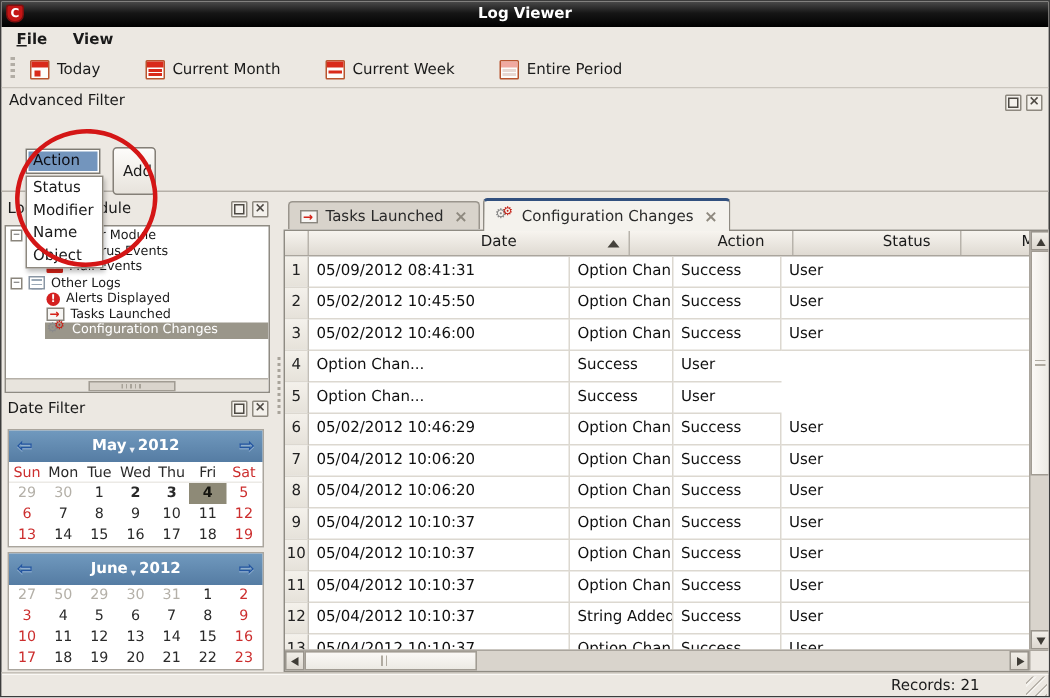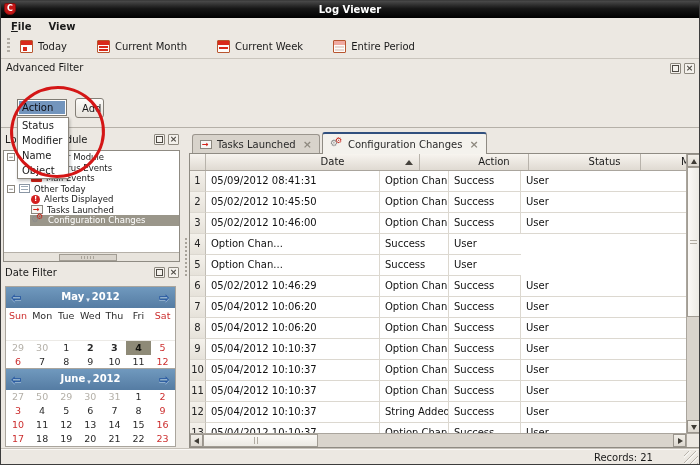--- a/index.html
+++ b/index.html
@@ -46,21 +46,21 @@
   .pctl-close::after{content:"\00d7";position:absolute;left:0;top:-1px;width:9px;text-align:center;
     font:bold 9px/11px "DejaVu Sans",sans-serif;color:#4e4a44;}
 
   
   .af{position:absolute;left:0;top:58px;width:100%;height:69px;background:#ece8e2;border-bottom:1px solid #b5b0a8;}
   .af .ptitle{position:absolute;left:5px;top:3px;}
   .af .pctls{position:absolute;right:4px;top:4px;}
   .combo{position:absolute;left:16px;top:40px;width:50px;height:17px;border:1px solid #7e7a72;background:#fff;
     padding:1px;}
   .combo .val{display:block;width:100%;height:100%;background:#7395bd;color:#0d0d14;padding:1px 3px;line-height:11px;}
-  .addbtn{position:absolute;left:74px;top:39px;width:29px;height:20px;border:1px solid #847f77;border-radius:3px;
+  .addbtn{position:absolute;left:74px;top:39px;width:29px;height:32px;border:1px solid #847f77;border-radius:3px;
     background:linear-gradient(180deg,#fdfcfa,#e7e3dc);font-family:inherit;font-size:10px;color:#1a1a1a;}
   .popup{position:absolute;left:16px;top:58px;width:52px;background:#fff;border:1px solid #8d887f;z-index:50;
     box-shadow:1px 2px 3px rgba(0,0,0,0.25);}
   .popup .opt{height:15px;line-height:15px;padding-left:4px;}
 
   
   .ellipse{position:absolute;left:9px;top:85px;width:95px;height:92px;border:3px solid #d41616;border-radius:50%;
     transform:rotate(-8deg);z-index:99;pointer-events:none;}
 
   
@@ -99,21 +99,21 @@
   .date-head .pctls{position:absolute;right:3px;top:3px;}
   .cal{position:absolute;left:4px;width:171px;background:#fff;border:1px solid #aaa59d;}
   .cal[data-month="0"]{top:158px;}
   .cal[data-month="1"]{top:240px;}
   .cal-header{height:21px;background:linear-gradient(180deg,#7099be,#557c a3);
     background:linear-gradient(180deg,#7099be,#557ca3);display:flex;align-items:center;justify-content:space-between;padding:0 5px;}
   .cal-arrow{color:#2456a0;font-size:13px;line-height:21px;font-weight:bold;text-shadow:0 1px 0 #9ebad6;}
   .cal-title{color:#fff;font-weight:bold;font-size:10px;}
   .cal-title .caret{color:#e8eef6;font-size:7px;vertical-align:-2px;margin:0 2px;}
   .cal-row{display:flex;height:14px;}
-  .cal-dow{height:33px;border-bottom:1px solid #eceae6;}
+  .cal-dow{height:14px;border-bottom:1px solid #eceae6;}
   .cal-cell{width:24.1px;text-align:center;line-height:14px;font-size:9.5px;color:#2a2a2a;}
   .cal-dow .cal-cell{line-height:15px;color:#2a2a2a;}
   .cal-cell.red{color:#cc2e2e;}
   .cal-cell.muted{color:#b4b0a8;}
   .cal-cell.bold{font-weight:bold;}
   .cal-cell.sel{background:#8e8a77;color:#14140f;font-weight:bold;}
 
   
   .splitter{position:absolute;left:181px;top:127px;width:7px;height:320px;background:#ece8e2;}
   .splitter::after{content:"";position:absolute;left:3px;top:110px;width:2px;height:40px;
@@ -247,21 +247,21 @@
             <span class="ticon i-shield"></span>
             <span class="tlabel">Antivirus Events</span>
           </div>
           <div class="tree-item lvl1">
             <span class="ticon i-mail"></span>
             <span class="tlabel">Mail Events</span>
           </div>
           <div class="tree-item lvl0">
             <span class="exp">−</span>
             <span class="ticon i-folder"></span>
-            <span class="tlabel">Other Today</span>
+            <span class="tlabel">Other Logs</span>
           </div>
           <div class="tree-item lvl1">
             <span class="ticon i-alert"></span>
             <span class="tlabel">Alerts Displayed</span>
           </div>
           <div class="tree-item lvl1">
             <span class="ticon i-tasks"></span>
             <span class="tlabel">Tasks Launched</span>
           </div>
           <div class="tree-item lvl1 sel">

